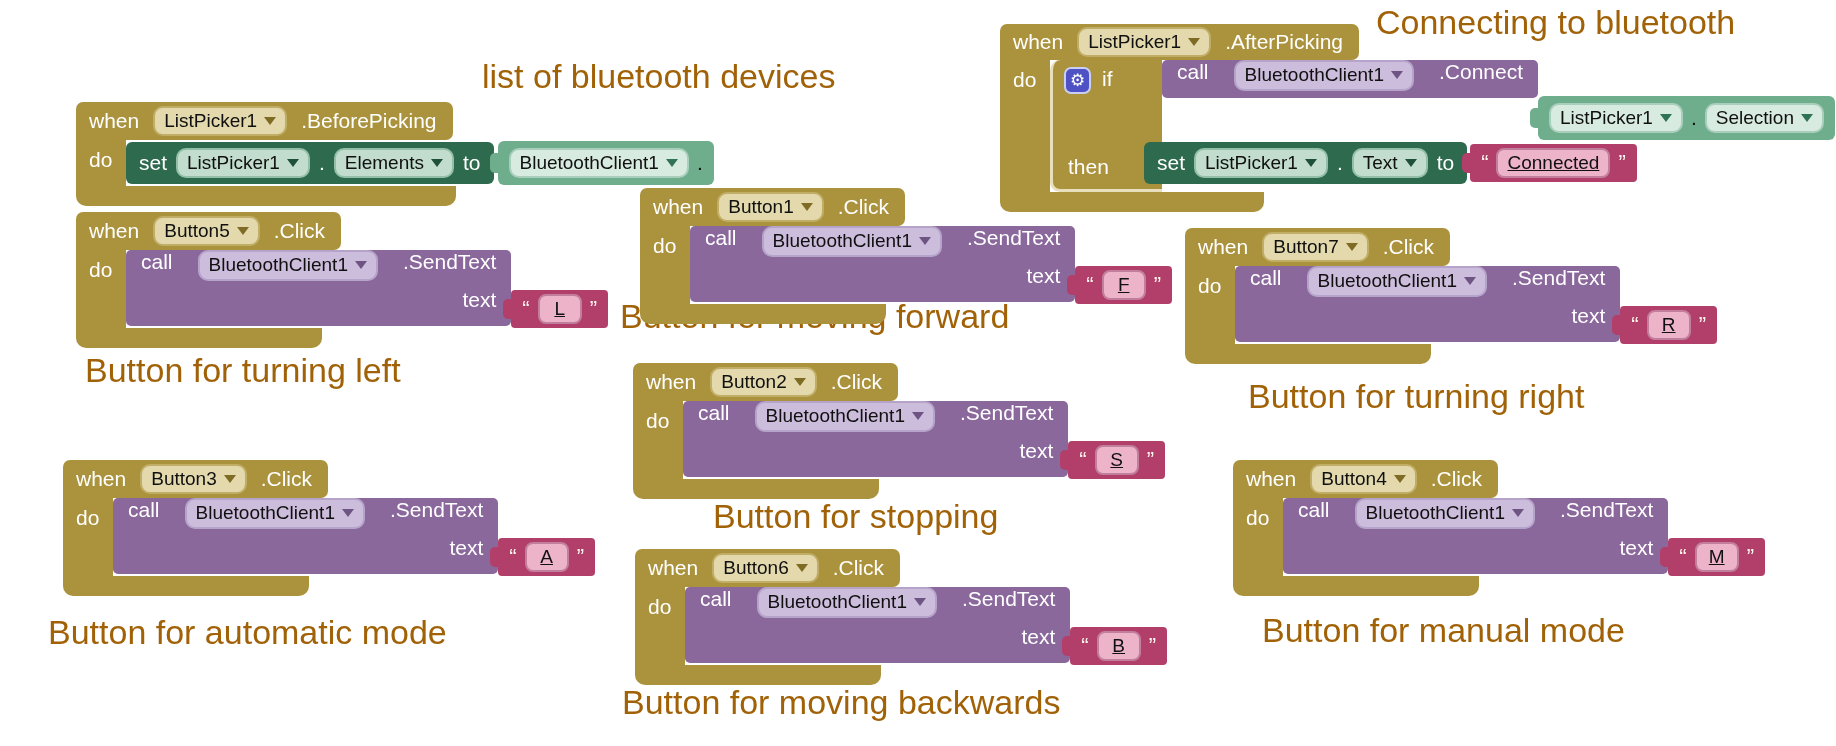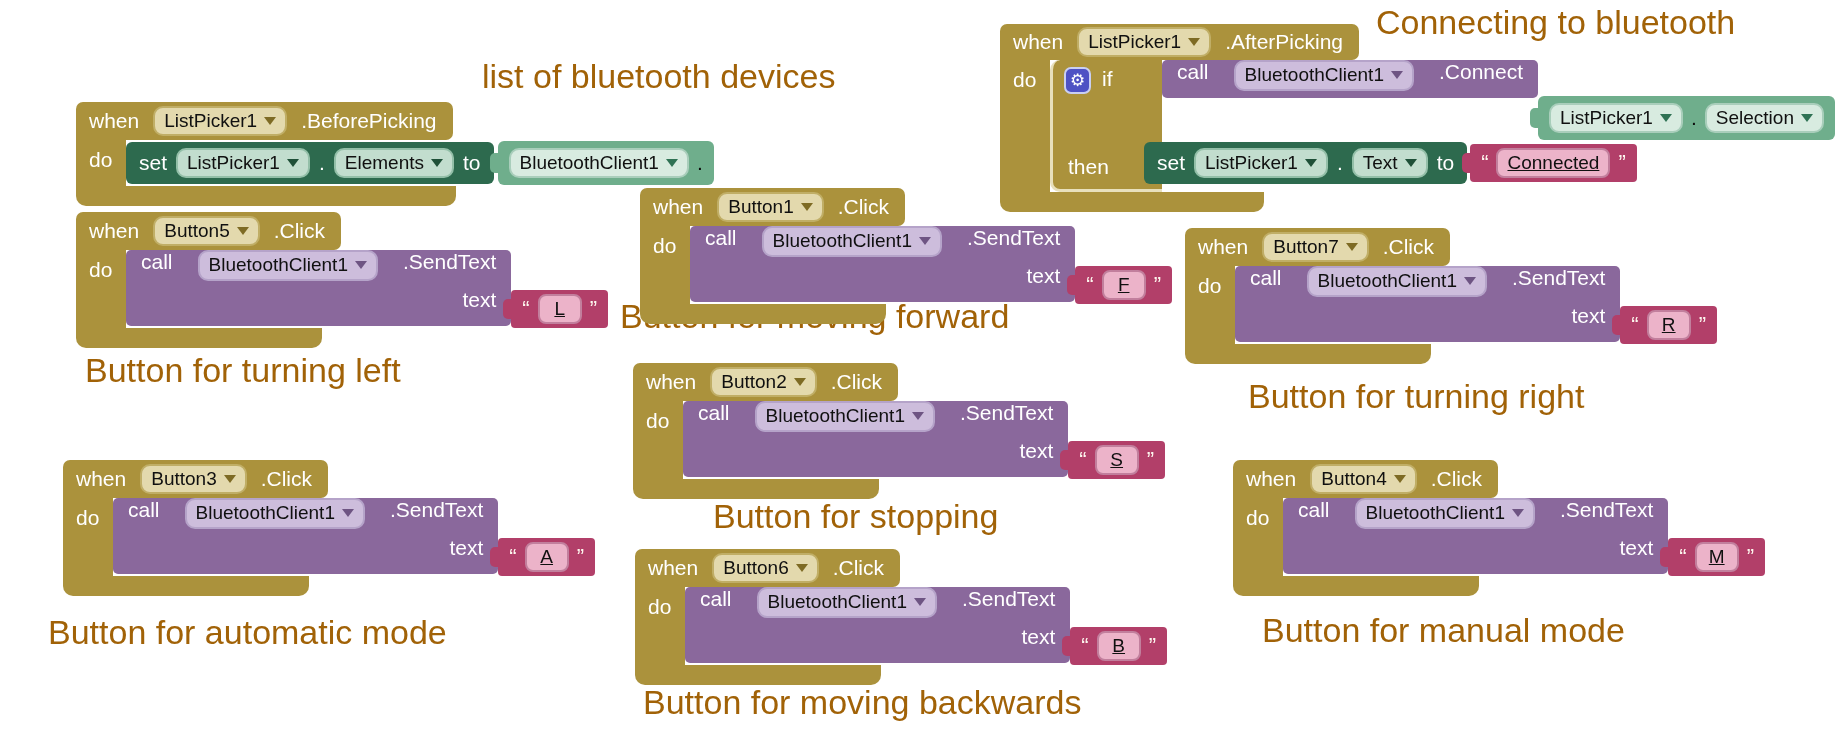--- a/index.html
+++ b/index.html
@@ -60,21 +60,21 @@
 </head>
 <body>
 
 <div class="caption" style="left:482px;top:56px">list of bluetooth devices</div>
 <div class="caption" style="left:1376px;top:2px">Connecting to bluetooth</div>
 <div class="caption" style="left:85px;top:350px">Button for turning left</div>
 <div class="caption" style="left:620px;top:296px">Button for moving forward</div>
 <div class="caption" style="left:1248px;top:376px">Button for turning right</div>
 <div class="caption" style="left:713px;top:496px">Button for stopping</div>
 <div class="caption" style="left:48px;top:612px">Button for automatic mode</div>
-<div class="caption" style="left:643px;top:682px">Button for moving backwards</div>
+<div class="caption" style="left:622px;top:682px">Button for moving backwards</div>
 <div class="caption" style="left:1262px;top:610px">Button for manual mode</div>
 
 <div class="blk" style="left:76px;top:102px">
   <div class="when-row">
     <span class="lbl">when</span>
     <span class="pill pill-gold">
       <span>ListPicker1</span>
       <span class="tri"></span>
     </span>
     <span class="lbl">.BeforePicking</span>

